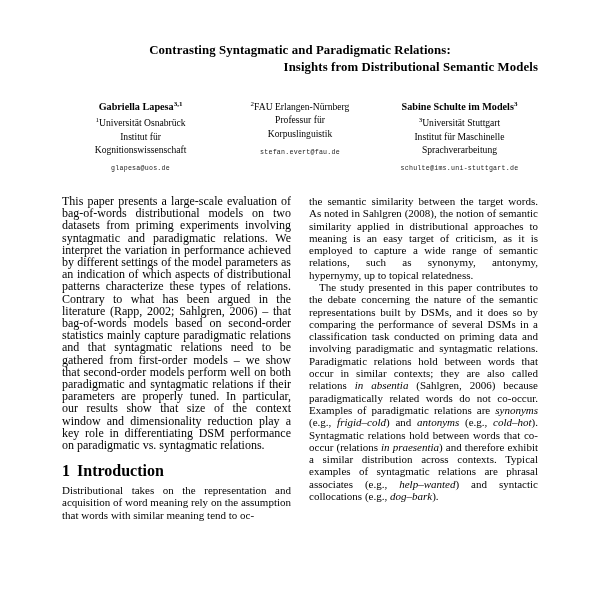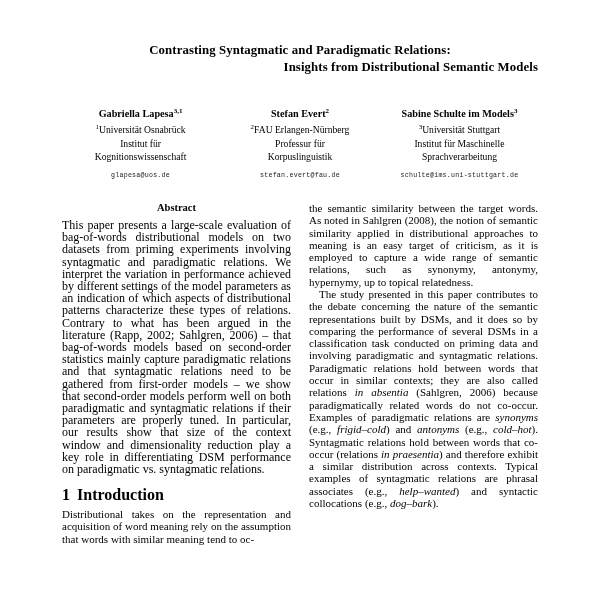--- a/index.html
+++ b/index.html
@@ -27,21 +27,21 @@
     font-size: 12.8px;
     line-height: 16.5px;
     letter-spacing: 0.1px;
   }
   .title-line2 {
     display: block;
     text-align: right;
   }
   .authors {
     display: flex;
-    margin-top: 32px;
+    margin-top: 25px;
     justify-content: space-between;
   }
   .author-block {
     width: 33%;
     text-align: center;
     font-size: 9.6px;
     line-height: 13.6px;
   }
   .author-name {
     font-weight: bold;
@@ -129,21 +129,20 @@
       <div class="author-name"><span>Gabriella Lapesa</span><sup>3,1</sup></div>
       <div class="affil">
         <sup>1</sup><span>Universität Osnabrück</span><br>
         <span>Institut für</span><br>
         <span>Kognitionswissenschaft</span>
       </div>
       <div class="email">glapesa@uos.de</div>
     </div>
 
     <div class="author-block">
-      <div class="author-name"><span>Stefan Evert</span><sup>2</sup></div>
       <div class="affil">
         <sup>2</sup><span>FAU Erlangen-Nürnberg</span><br>
         <span>Professur für</span><br>
         <span>Korpuslinguistik</span>
       </div>
       <div class="email">stefan.evert@fau.de</div>
     </div>
 
     <div class="author-block">
       <div class="author-name"><span>Sabine Schulte im Models</span><sup>3</sup></div>
@@ -153,21 +152,20 @@
         <span>Sprachverarbeitung</span>
       </div>
       <div class="email">schulte@ims.uni-stuttgart.de</div>
     </div>
 
   </div>
 
   <div class="columns">
 
     <div class="col">
-      <div class="sec-head-centered">Abstract</div>
       <div class="abstract-text">This paper presents a large-scale evaluation of bag-of-words distributional models on two datasets from priming experiments involving syntagmatic and paradigmatic relations. We interpret the variation in performance achieved by different settings of the model parameters as an indication of which aspects of distributional patterns characterize these types of relations. Contrary to what has been argued in the literature (Rapp, 2002; Sahlgren, 2006) – that bag-of-words models based on second-order statistics mainly capture paradigmatic relations and that syntagmatic relations need to be gathered from first-order models – we show that second-order models perform well on both paradigmatic and syntagmatic relations if their parameters are properly tuned. In particular, our results show that size of the context window and dimensionality reduction play a key role in differentiating DSM performance on paradigmatic vs. syntagmatic relations.</div>
 
       <div class="sec-head">
         <span class="num">1</span><span>Introduction</span>
       </div>
       <p class="body first">Distributional takes on the representation and acquisition of word meaning rely on the assumption that words with similar meaning tend to oc-</p>
     </div>
 
     <div class="col">
       <p class="body first">the semantic similarity between the target words. As noted in Sahlgren (2008), the notion of semantic similarity applied in distributional approaches to meaning is an easy target of criticism, as it is employed to capture a wide range of semantic relations, such as synonymy, antonymy, hypernymy, up to topical relatedness.</p>

